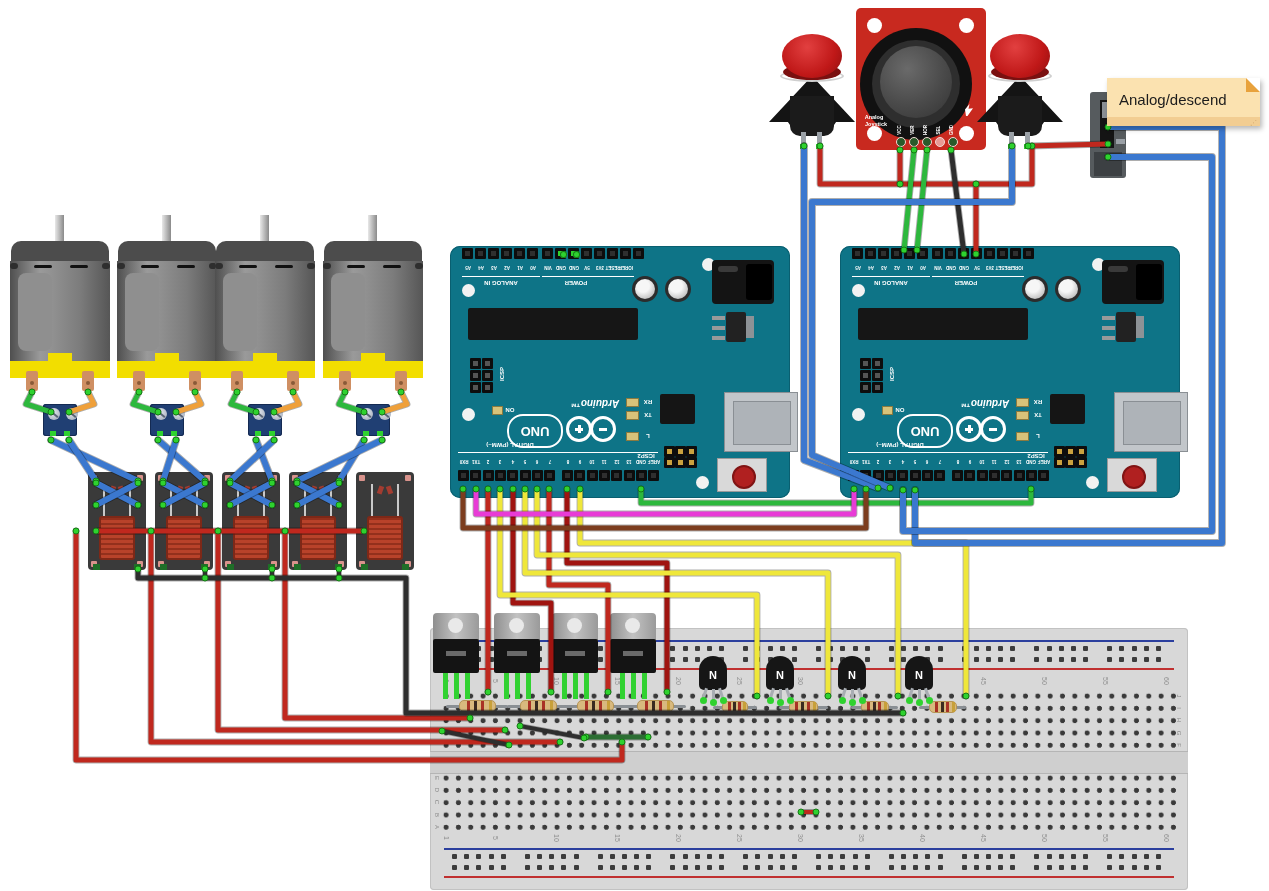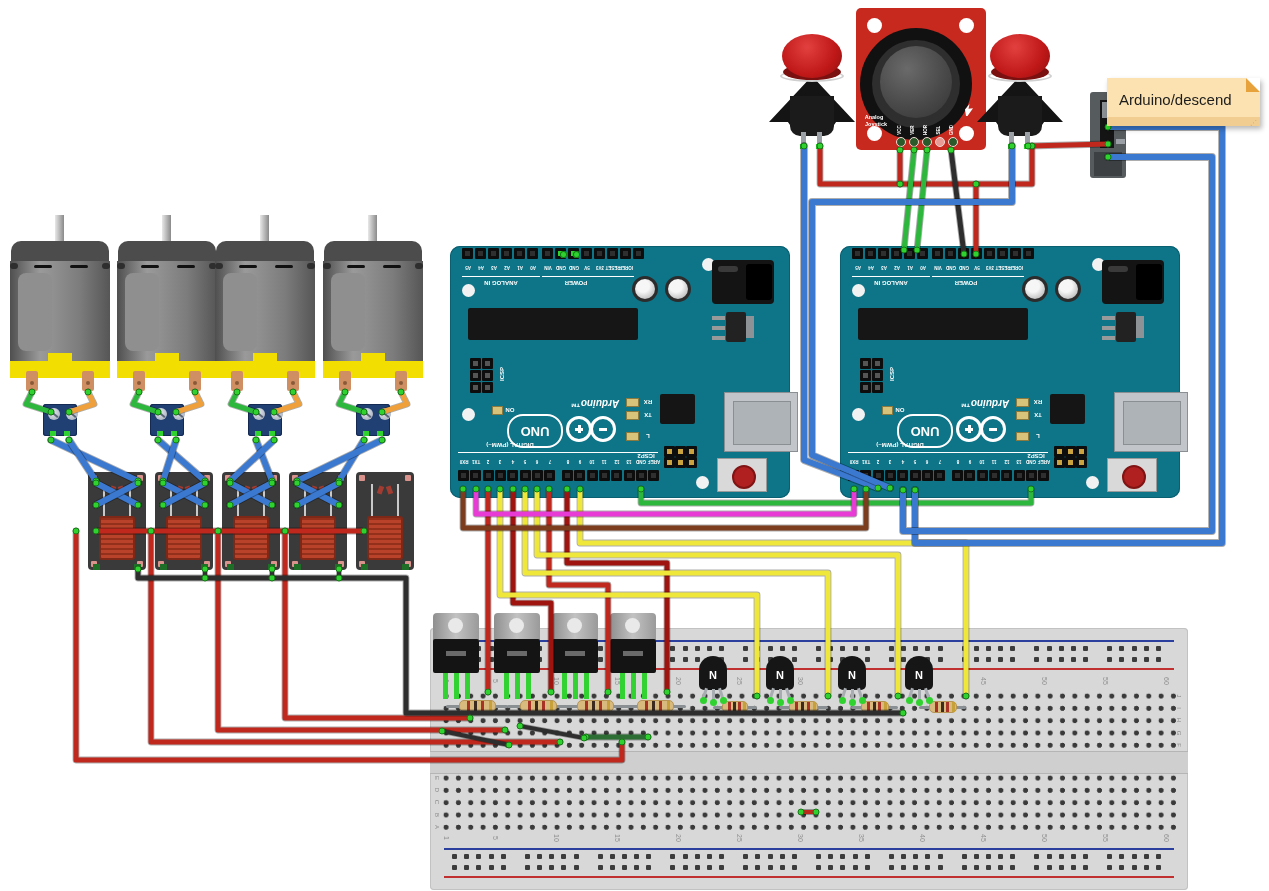--- a/index.html
+++ b/index.html
@@ -1295,16 +1295,16 @@
       <circle cx="293" cy="392" r="3" fill="#2fd22f" stroke="#157a15" stroke-width="1"></circle>
       <circle cx="274" cy="412" r="3" fill="#2fd22f" stroke="#157a15" stroke-width="1"></circle>
       <circle cx="345" cy="392" r="3" fill="#2fd22f" stroke="#157a15" stroke-width="1"></circle>
       <circle cx="364" cy="412" r="3" fill="#2fd22f" stroke="#157a15" stroke-width="1"></circle>
       <circle cx="401" cy="392" r="3" fill="#2fd22f" stroke="#157a15" stroke-width="1"></circle>
       <circle cx="382" cy="412" r="3" fill="#2fd22f" stroke="#157a15" stroke-width="1"></circle>
     </svg>
   <div class="abs note" style="left:1107px;top:78px;width:153px;height:48px;background:#fbe2b0;">
     <div class="abs" style="left:0;bottom:0;width:153px;height:9px;background:#f2cd92;"></div>
     <div class="abs" style="right:0;top:0;width:0;height:0;border-top:14px solid #ffffff;border-left:14px solid #e8a23c;"></div>
-    <span class="t" style="left:12px;top:14px;font-size:15px;color:#1c1c1c;">Arduino/descend</span>
+    <span class="t" style="left:12px;top:14px;font-size:15px;color:#1c1c1c;">Analog/descend</span>
     <span class="t" style="right:3px;bottom:0px;font-size:7px;color:#c49a60;">⋰</span>
   </div>
 </div>
 
 </body></html>

